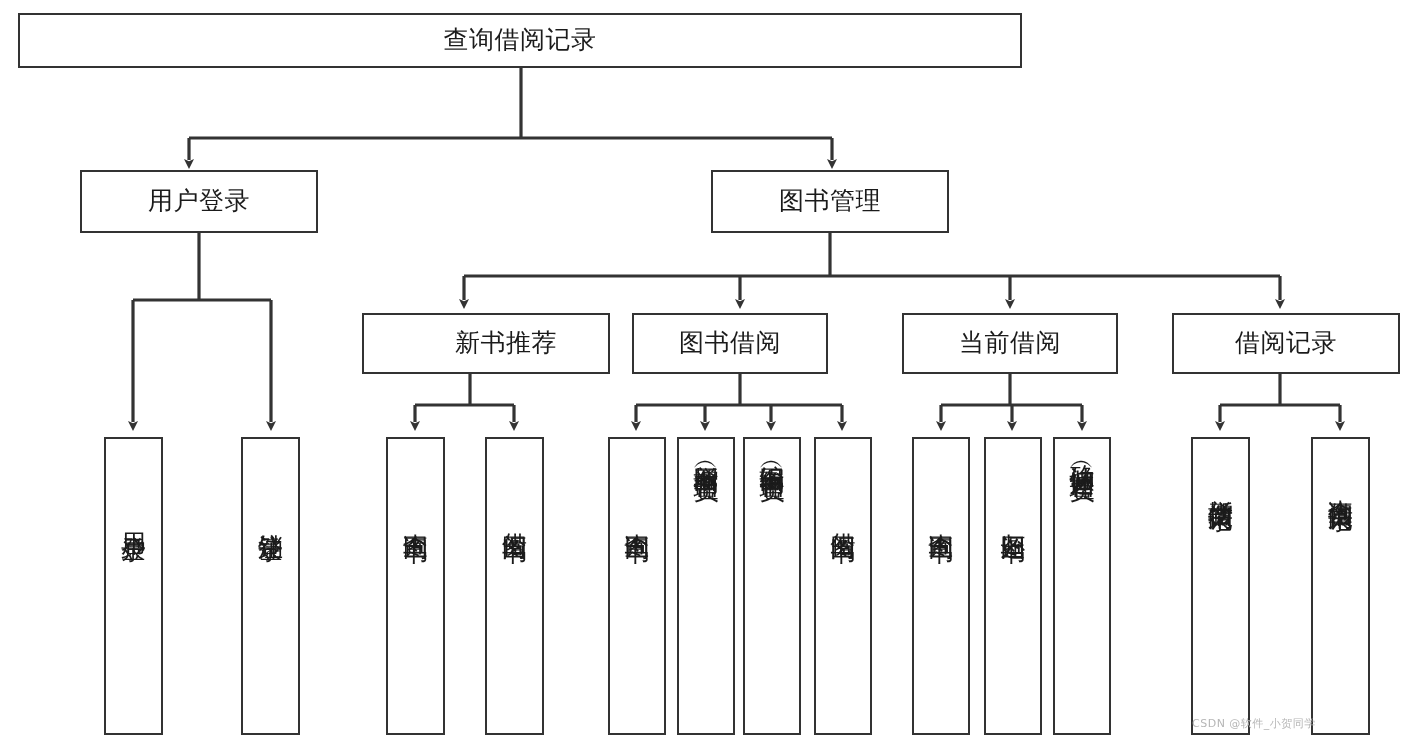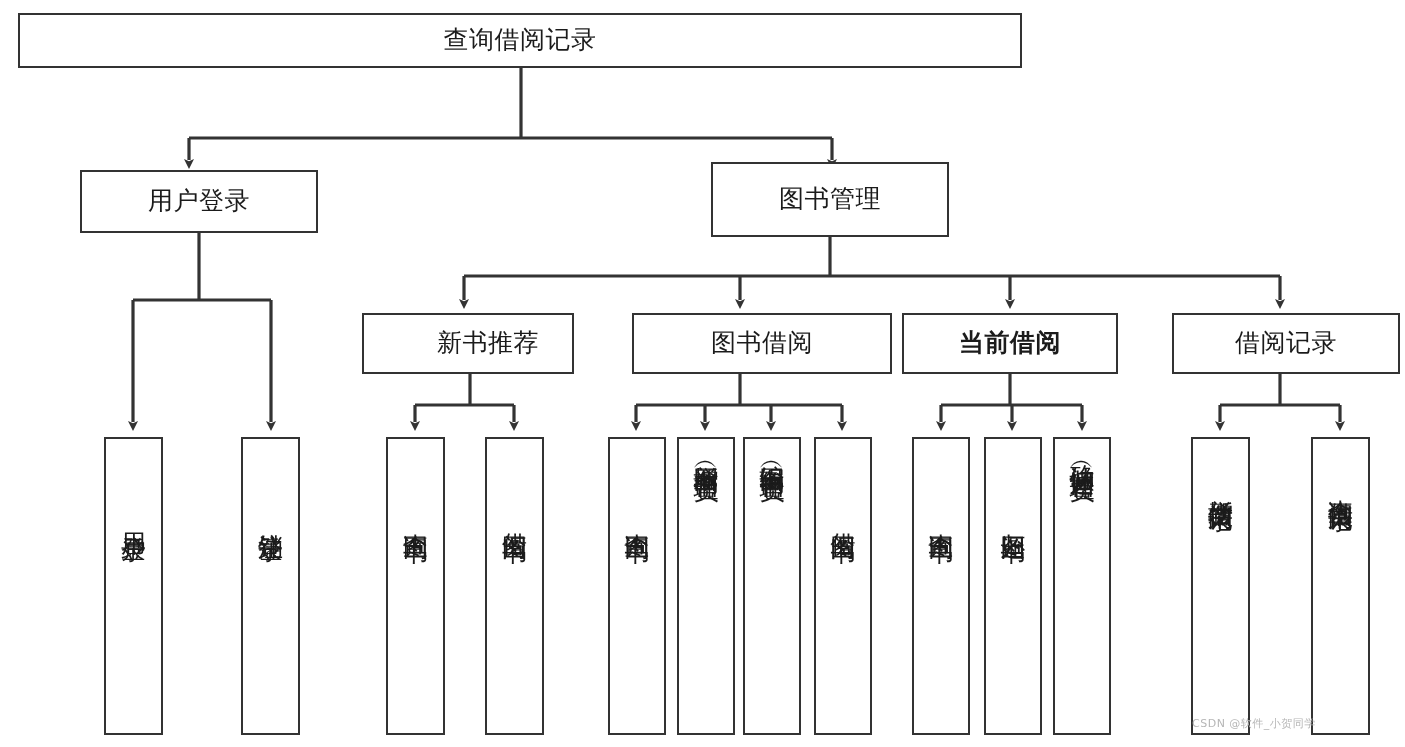--- a/index.html
+++ b/index.html
@@ -125,33 +125,33 @@
   </svg>
 
   <div class="node horiz" style="left:18px; top:13px; width:1004px; height:55px;">
     <span class="lbl">查询借阅记录</span>
   </div>
 
   <div class="node horiz" style="left:80px; top:170px; width:238px; height:63px;">
     <span class="lbl">用户登录</span>
   </div>
 
-  <div class="node horiz" style="left:711px; top:162px; width:238px; height:75px;">
+  <div class="node horiz" style="left:711px; top:170px; width:238px; height:63px;">
     <span class="lbl">图书管理</span>
   </div>
 
-  <div class="node horiz" style="left:362px; top:313px; width:212px; height:61px;padding-left:40px;">
+  <div class="node horiz" style="left:362px; top:313px; width:248px; height:61px;padding-left:40px;">
     <span class="lbl">新书推荐</span>
   </div>
 
-  <div class="node horiz" style="left:632px; top:313px; width:260px; height:61px;">
+  <div class="node horiz" style="left:632px; top:313px; width:196px; height:61px;">
     <span class="lbl">图书借阅</span>
   </div>
 
-  <div class="node horiz" style="left:902px; top:313px; width:216px; height:61px;font-weight:bold;">
+  <div class="node horiz" style="left:902px; top:313px; width:216px; height:61px;">
     <span class="lbl">当前借阅</span>
   </div>
 
   <div class="node horiz" style="left:1172px; top:313px; width:228px; height:61px;">
     <span class="lbl">借阅记录</span>
   </div>
 
   <div class="node vert" style="left:104px; top:437px; width:59px; height:298px; padding-top:74px;">
     <span class="lbl">用户登录</span>
   </div>

